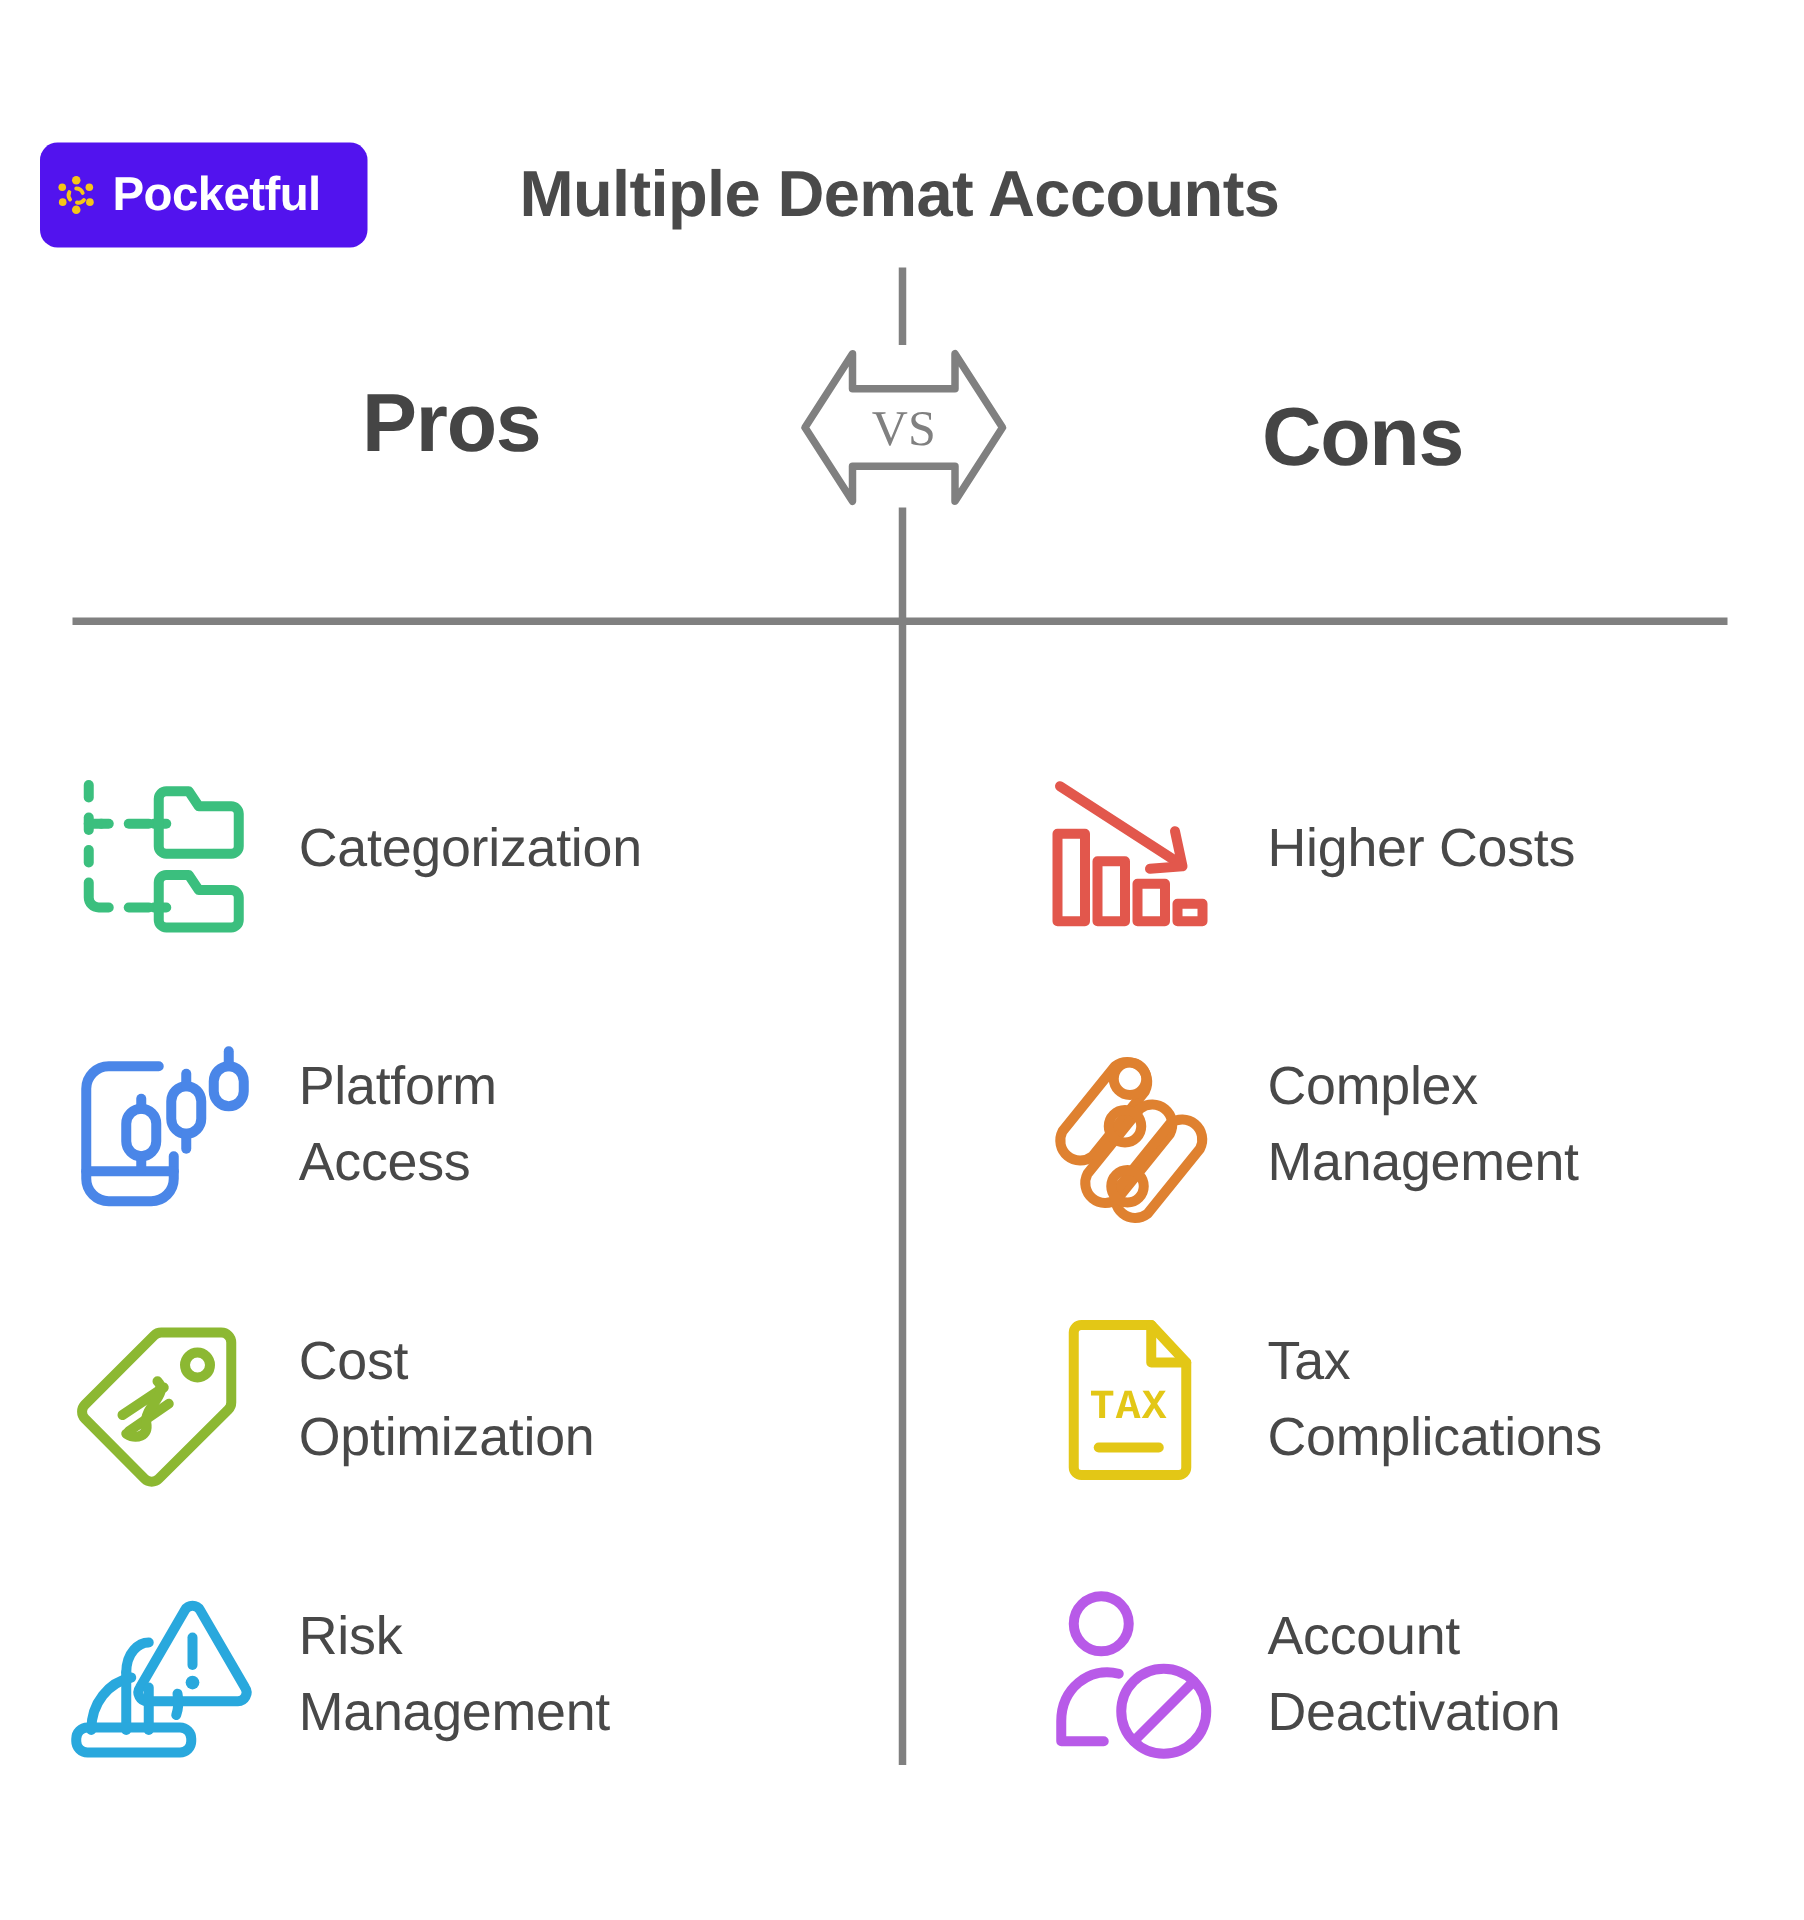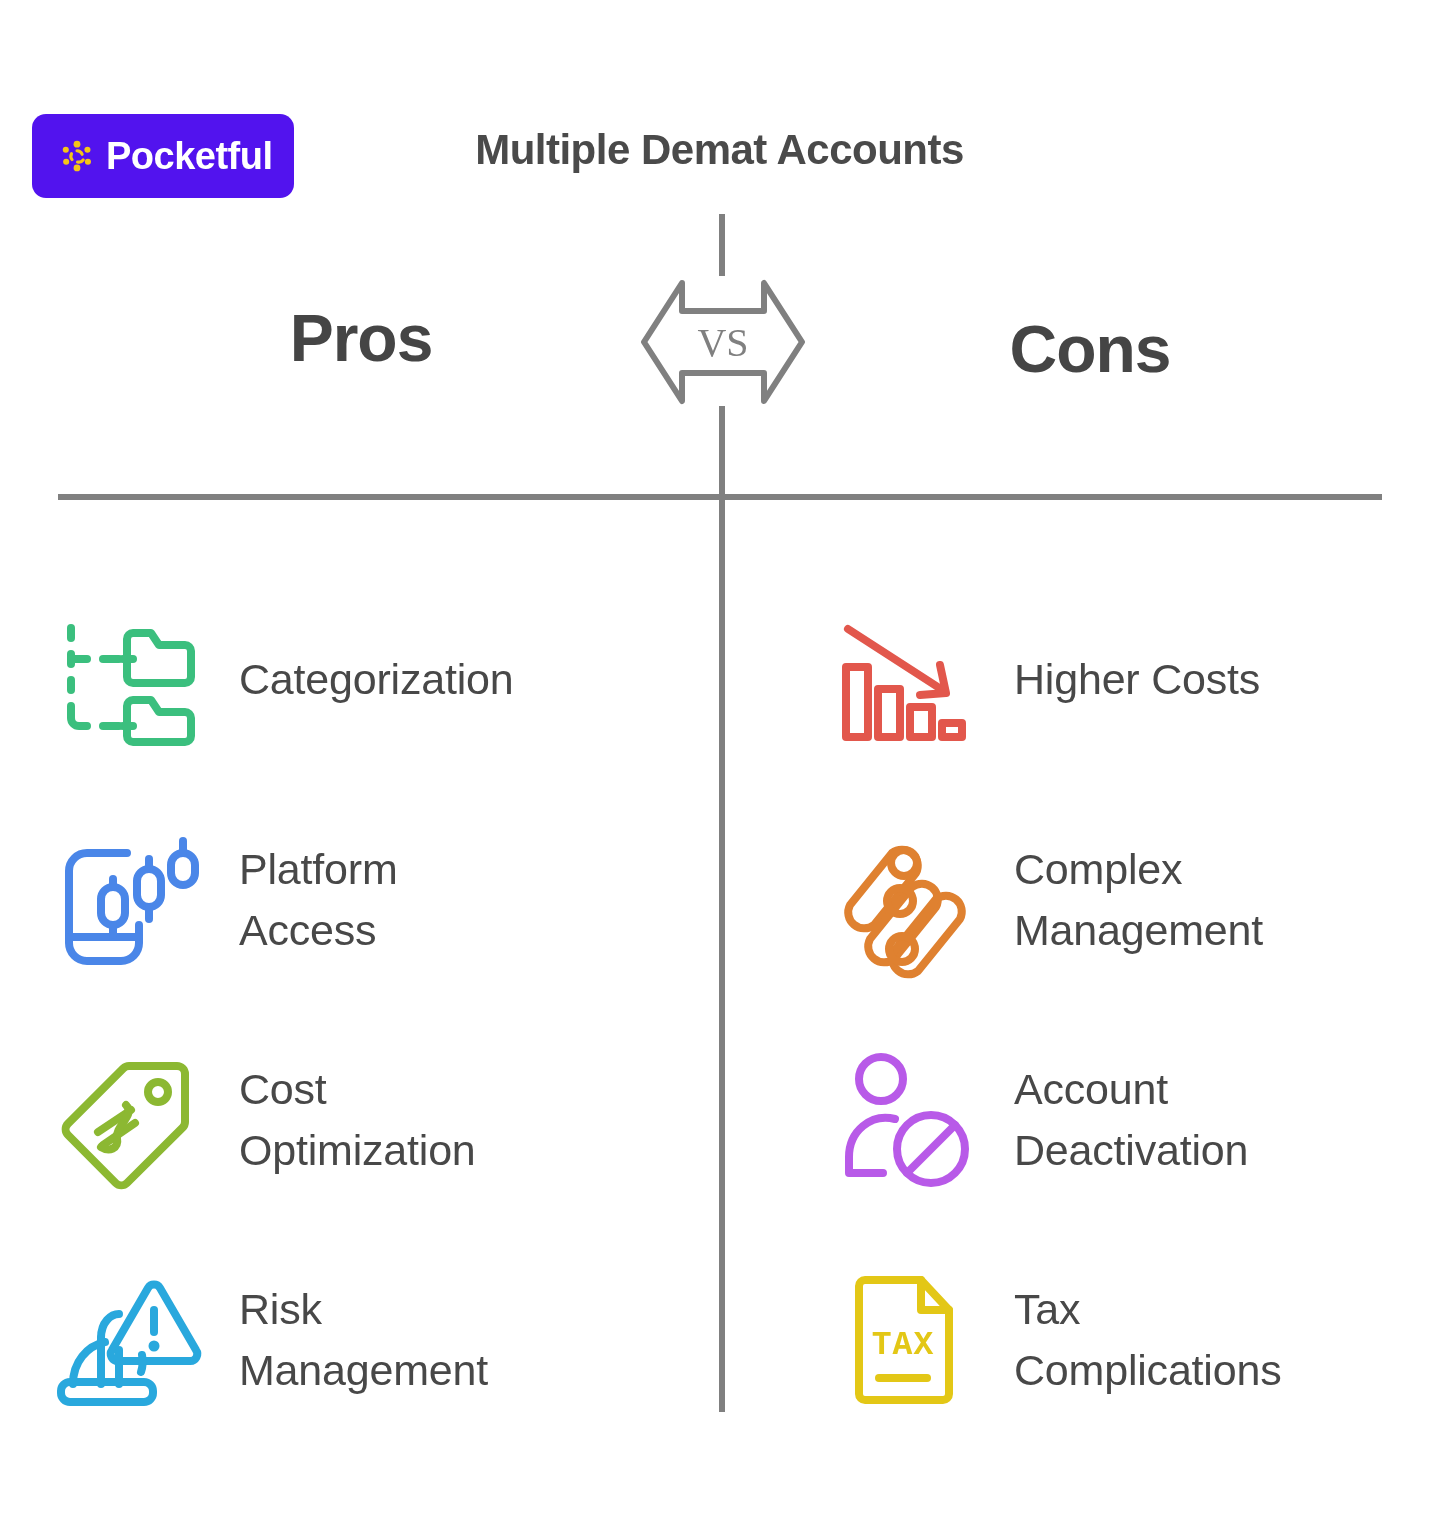--- a/index.html
+++ b/index.html
@@ -20,21 +20,21 @@
   .logo-badge {
     position: absolute;
     left: 32px;
     top: 114px;
     width: 262px;
     height: 84px;
     background: #5213ee;
     border-radius: 14px;
     display: flex;
     align-items: center;
-    padding-left: 26px;
+    padding-left: 10px;
     box-sizing: border-box;
   }
   .logo-mark {
     width: 38px;
     height: 38px;
     flex: 0 0 38px;
     margin-right: 10px;
   }
   .logo-word {
     color: #ffffff;
@@ -44,21 +44,21 @@
     line-height: 1;
   }
 
   
   .page-title {
     position: absolute;
     left: 0;
     top: 126px;
     width: 1443px;
     text-align: center;
-    font-size: 42px;
+    font-size: 52px;
     font-weight: bold;
     color: #4a4a4a;
     letter-spacing: -0.5px;
   }
   
   .page-title-inner { display: inline-block; transform: translateX(-2px); }
 
   
   .v-divider {
     position: absolute;
@@ -311,41 +311,41 @@
           <circle cx="66" cy="116" r="13"></circle>
         </g>
       </svg>
     </span>
     <span class="item-label">Complex
 Management</span>
   </div>
 
   <div class="item-row">
     <span class="item-icon">
+      <svg width="130" height="140" viewBox="0 0 130 140" aria-hidden="true">
+        <g fill="none" stroke="#e3c716" stroke-width="8" stroke-linecap="round" stroke-linejoin="round">
+          <path d="M24 10 L80 10 L108 40 L108 124 A6 6 0 0 1 102 130 L24 130 A6 6 0 0 1 18 124 L18 16 A6 6 0 0 1 24 10 Z"></path>
+          <path d="M80 10 L80 40 L108 40"></path>
+          <path d="M38 108 L86 108"></path>
+        </g>
+        <text x="62" y="84" text-anchor="middle" font-family="'Liberation Mono', monospace" font-size="33" font-weight="bold" fill="#e3c716" letter-spacing="1">TAX</text>
+      </svg>
+    </span>
+    <span class="item-label">Tax
+Complications</span>
+  </div>
+
+  <div class="item-row">
+    <span class="item-icon">
       <svg width="135" height="135" viewBox="0 0 135 135" aria-hidden="true">
         <g fill="none" stroke="#b85ae8" stroke-width="8" stroke-linecap="round" stroke-linejoin="round">
           <circle cx="42" cy="26" r="22"></circle>
           <path d="M56 66 C32 60 10 78 10 104 L10 120 L44 120"></path>
           <circle cx="92" cy="96" r="34"></circle>
           <path d="M68 120 L116 72"></path>
         </g>
       </svg>
     </span>
     <span class="item-label">Account
 Deactivation</span>
   </div>
 
-  <div class="item-row">
-    <span class="item-icon">
-      <svg width="130" height="140" viewBox="0 0 130 140" aria-hidden="true">
-        <g fill="none" stroke="#e3c716" stroke-width="8" stroke-linecap="round" stroke-linejoin="round">
-          <path d="M24 10 L80 10 L108 40 L108 124 A6 6 0 0 1 102 130 L24 130 A6 6 0 0 1 18 124 L18 16 A6 6 0 0 1 24 10 Z"></path>
-          <path d="M80 10 L80 40 L108 40"></path>
-          <path d="M38 108 L86 108"></path>
-        </g>
-        <text x="62" y="84" text-anchor="middle" font-family="'Liberation Mono', monospace" font-size="33" font-weight="bold" fill="#e3c716" letter-spacing="1">TAX</text>
-      </svg>
-    </span>
-    <span class="item-label">Tax
-Complications</span>
-  </div>
-
 </div>
 
 </body></html>

